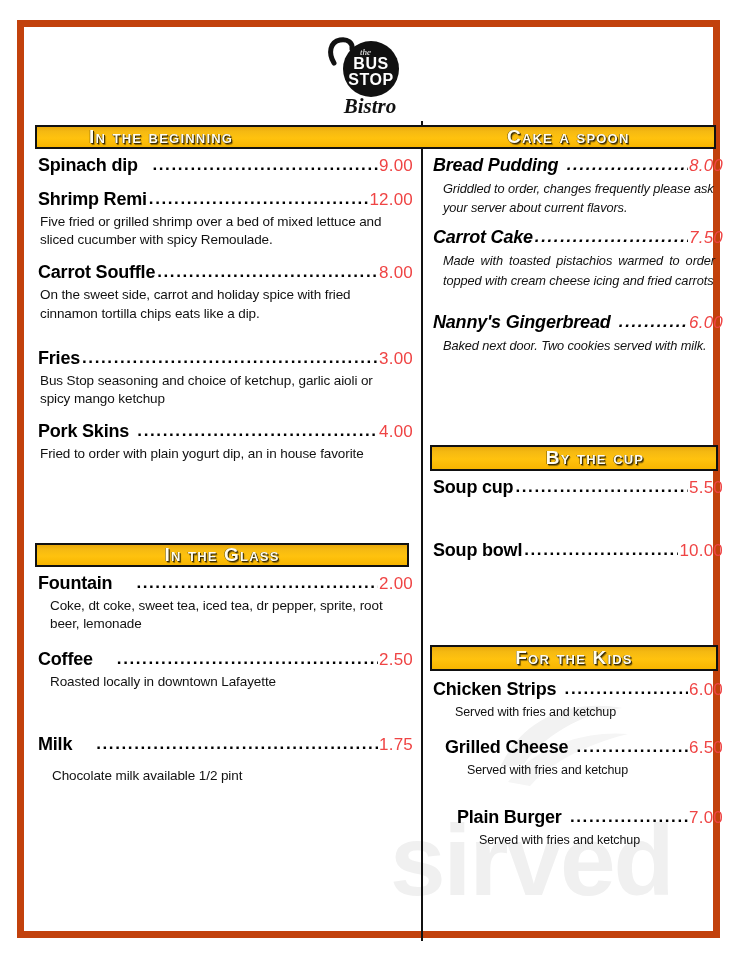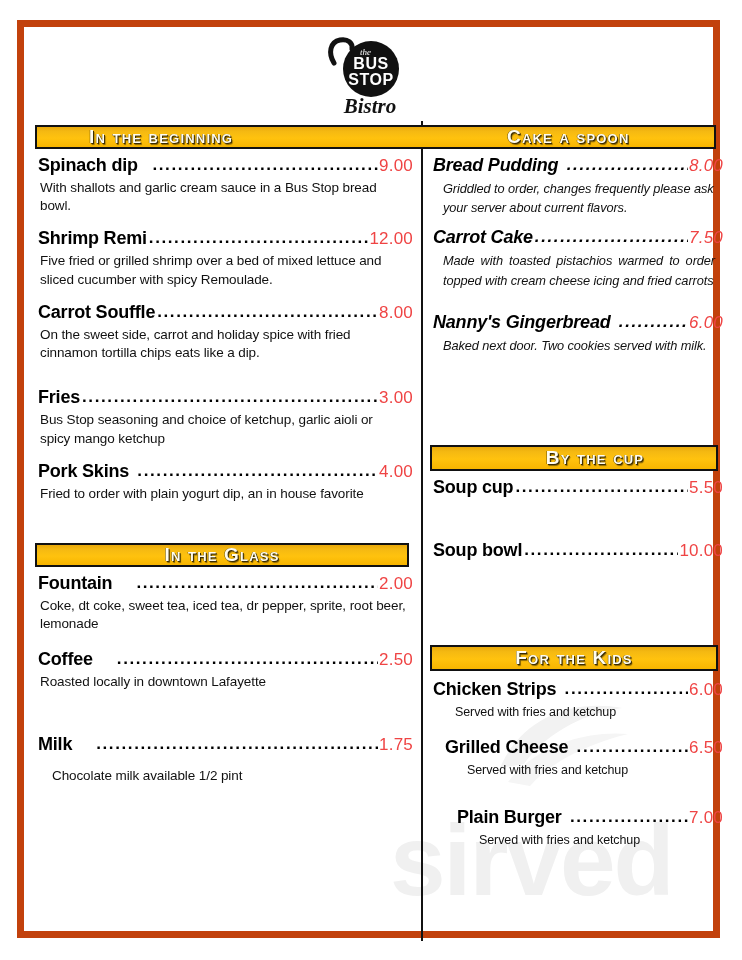--- a/index.html
+++ b/index.html
@@ -216,21 +216,21 @@
   #col-right .item-desc.justify { text-align: justify; }
 
   
   .sp-12 { height: 12px; }
   .sp-26 { height: 26px; }
 
   
   #group-glass { position:absolute; left:14px; top:546px; width:375px; }
   #group-glass .item { margin-bottom: 16px; }
   #group-glass .item-name { font-size: 18px; }
-  #group-glass .item-desc { margin-left: 2px; }
+  #group-glass .item-desc { margin-left: 12px; }
   #group-glass .name-pad { margin-right: 22px; }
 
   
   #group-cup { position:absolute; left:409px; top:450px; width:290px; }
   #group-cup .item { margin-bottom: 42px; }
   #group-cup .item-name { font-size: 18px; }
 
   
   #group-kids { position:absolute; left:409px; top:652px; width:290px; }
   #group-kids .item { margin-bottom: 16px; }
@@ -282,21 +282,20 @@
   </div>
 
   <div id="col-left" class="column">
 
     <div class="item">
       <div class="item-line">
         <span class="item-name">Spinach dip</span>
         <span class="dots">&nbsp;&nbsp;....................................................................................</span>
         <span class="item-price">9.00</span>
       </div>
-      <div class="item-desc">With shallots and garlic cream sauce in a Bus Stop bread bowl.</div>
     </div>
 
     <div class="item">
       <div class="item-line">
         <span class="item-name">Shrimp Remi</span>
         <span class="dots">....................................................................................</span>
         <span class="item-price">12.00</span>
       </div>
       <div class="item-desc">Five fried or grilled shrimp over a bed of mixed lettuce and sliced cucumber with spicy Remoulade.</div>
     </div>

